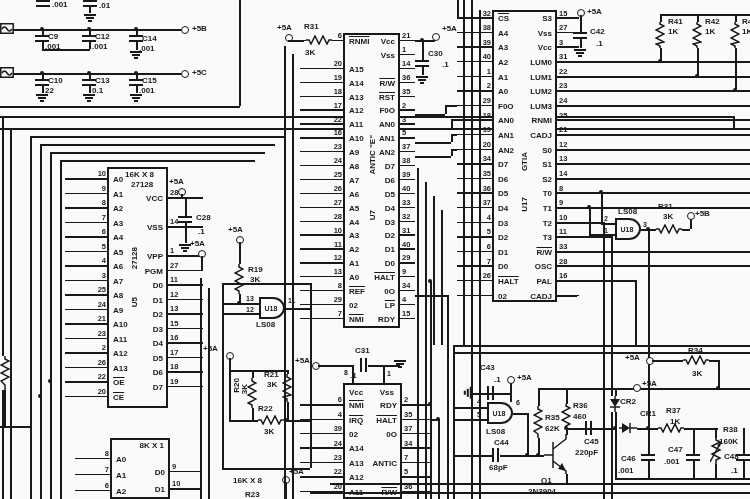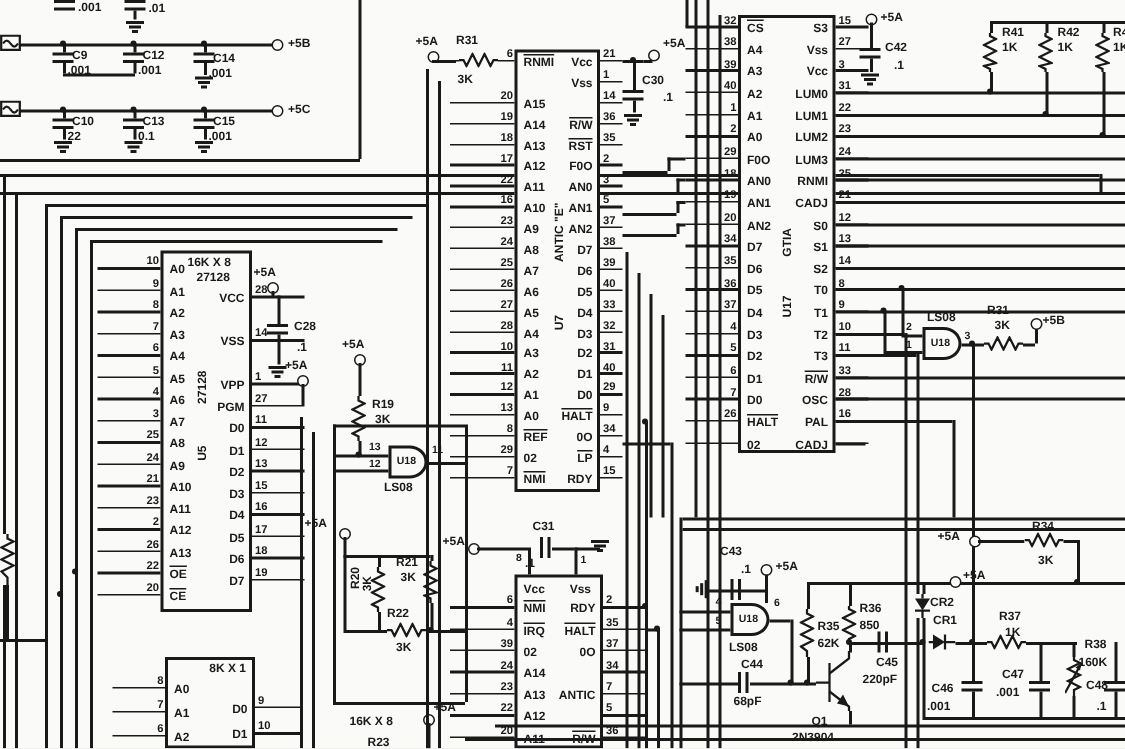--- a/index.html
+++ b/index.html
@@ -1487,21 +1487,21 @@
   <i class="v" style="left:538px;top:438px;height:17px"></i>
   <b class="dot" style="left:536px;top:453px"></b>
   <span class="t" style="left:545px;top:414px">R35</span>
   <span class="t" style="left:545px;top:425px">62K</span>
   <i class="v" style="left:566px;top:388px;height:16px"></i>
   <svg class="sym" style="left:561px;top:404px;width:10px;height:24px" viewBox="0 0 10 24" preserveAspectRatio="none">
       <path d="M5 0L5 2 9 4 1 8 9 12 1 16 9 20 5 22 5 24"></path>
     </svg>
   <b class="dot" style="left:564px;top:426px"></b>
   <span class="t" style="left:573px;top:402px">R36</span>
-  <span class="t" style="left:573px;top:413px">850</span>
+  <span class="t" style="left:573px;top:413px">460</span>
   <b class="term" style="left:633px;top:384px"></b>
   <span class="t" style="left:642px;top:380px">+5A</span>
 
   <i class="h" style="left:566px;top:428px;width:49px"></i>
   <span class="ch" style="left:585px;top:421px">
       <i></i>
       <i></i>
     </span>
   <span class="t" style="left:584px;top:438px">C45</span>
   <span class="t" style="left:575px;top:449px">220pF</span>
@@ -1527,21 +1527,21 @@
   </svg>
   <span class="t" style="left:620px;top:398px">CR2</span>
   <i class="v" style="left:615px;top:412px;height:16px"></i>
   <b class="dot" style="left:613px;top:426px"></b>
   <svg class="sym" style="left:619px;top:421px;width:18px;height:14px" viewBox="0 0 18 14">
     <polygon class="fill" points="3,2 3,12 11,7"></polygon>
       <path d="M11 2 V12"></path>
       <path d="M0 7 H3"></path>
       <path d="M11 7 H18"></path>
   </svg>
-  <span class="t" style="left:622px;top:410px">CR1</span>
+  <span class="t" style="left:640px;top:410px">CR1</span>
   <i class="h" style="left:637px;top:428px;width:81px"></i>
   <svg class="sym" style="left:658px;top:423px;width:26px;height:10px" viewBox="0 0 26 10" preserveAspectRatio="none">
       <path d="M0 5L3 5 5 9 9 1 13 9 17 1 21 9 23 5 26 5"></path>
     </svg>
   <span class="t" style="left:666px;top:407px">R37</span>
   <span class="t" style="left:670px;top:418px">1K</span>
 
   <b class="dot" style="left:646px;top:426px"></b>
   <i class="v" style="left:648px;top:428px;height:26px"></i>
   <span class="cv" style="left:641px;top:454px">

